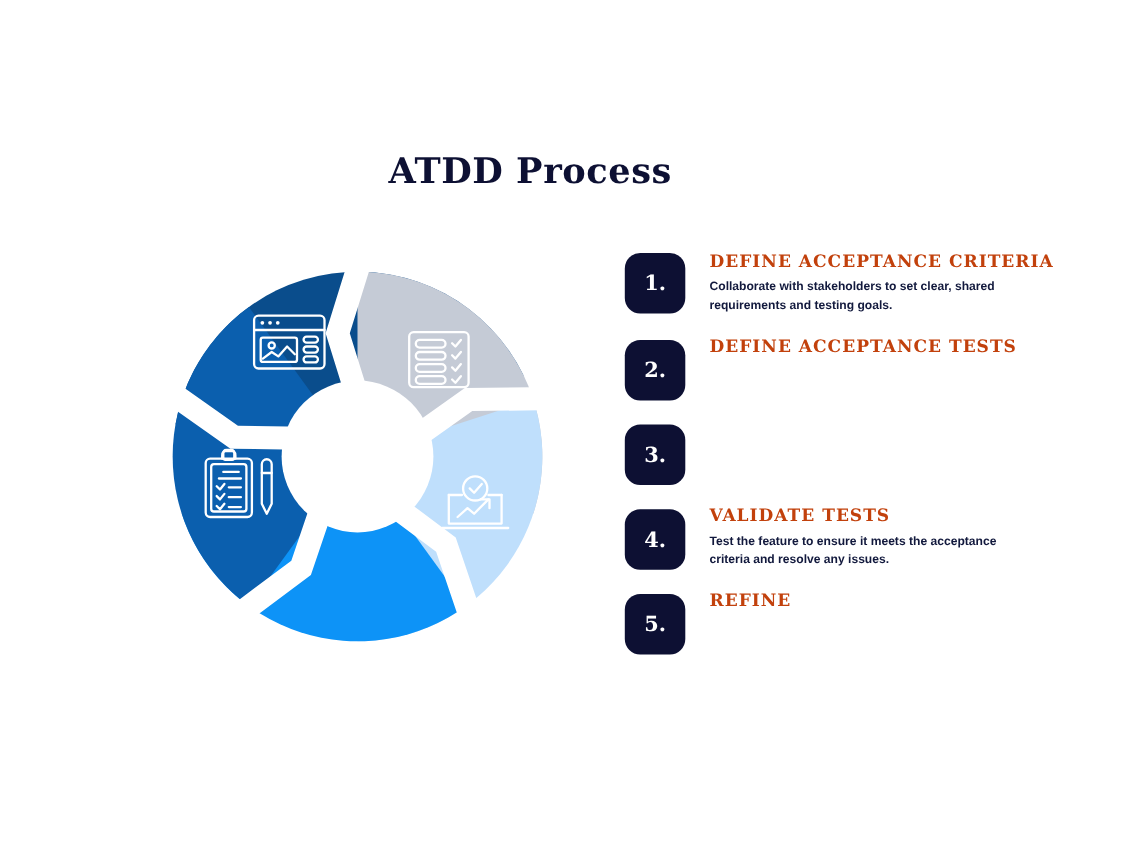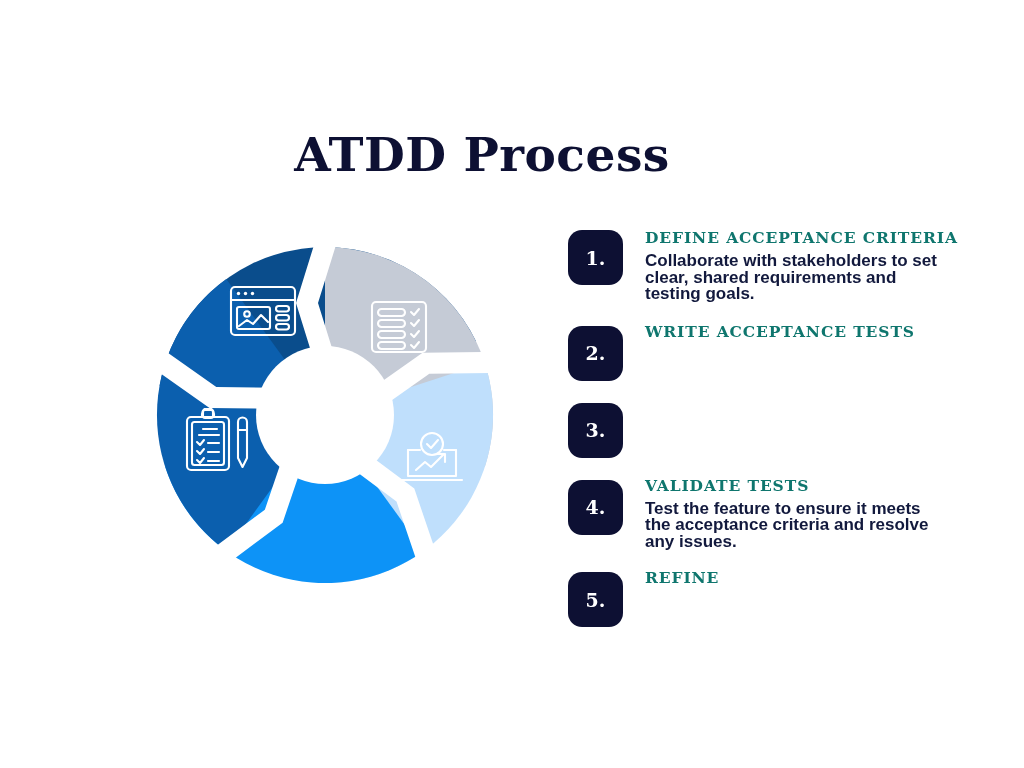--- a/index.html
+++ b/index.html
@@ -26,21 +26,21 @@
 
   
   .page-title {
     position: absolute;
     left: 0;
     top: 131px;
     width: 964px;
     text-align: center;
     font-family: "DejaVu Serif", "Liberation Serif", serif;
     font-weight: bold;
-    font-size: 47px;
+    font-size: 32px;
     line-height: 48px;
     letter-spacing: 0.5px;
     color: #0d1033;
     white-space: nowrap;
   }
 
   
   .wheel {
     position: absolute;
     left: 155px;
@@ -87,29 +87,29 @@
   .step-text {
     flex: 1 1 auto;
     padding-left: 22px;
     padding-top: 2px;
   }
   .step-heading {
     font-family: "DejaVu Serif", "Liberation Serif", serif;
     font-weight: bold;
     font-size: 15.5px;
     letter-spacing: 0.9px;
-    color: #0f766e;
+    color: #c2410c;
     line-height: 20px;
     margin-bottom: 5px;
     white-space: nowrap;
   }
   .step-desc {
     font-family: "Liberation Sans", sans-serif;
     font-weight: bold;
-    font-size: 17px;
+    font-size: 11px;
     line-height: 16.5px;
     color: #12193d;
     max-width: 300px;
   }
   .step-row.s1 .step-badge { margin-top: 4px; }
   .step-row.s2 { margin-bottom: 16px; }
   .step-row.s3 { margin-bottom: 16px; }
   .step-row.s4 { margin-bottom: 16px; }
 </style>
 </head>
@@ -242,21 +242,21 @@
       <div class="step-badge">1.</div>
       <div class="step-text">
         <div class="step-heading">DEFINE ACCEPTANCE CRITERIA</div>
         <div class="step-desc">Collaborate with stakeholders to set clear, shared requirements and testing goals.</div>
       </div>
     </div>
 
     <div class="step-row s2">
       <div class="step-badge">2.</div>
       <div class="step-text">
-        <div class="step-heading">WRITE ACCEPTANCE TESTS</div>
+        <div class="step-heading">DEFINE ACCEPTANCE TESTS</div>
       </div>
     </div>
 
     <div class="step-row s3">
       <div class="step-badge">3.</div>
     </div>
 
     <div class="step-row s4">
       <div class="step-badge">4.</div>
       <div class="step-text">

